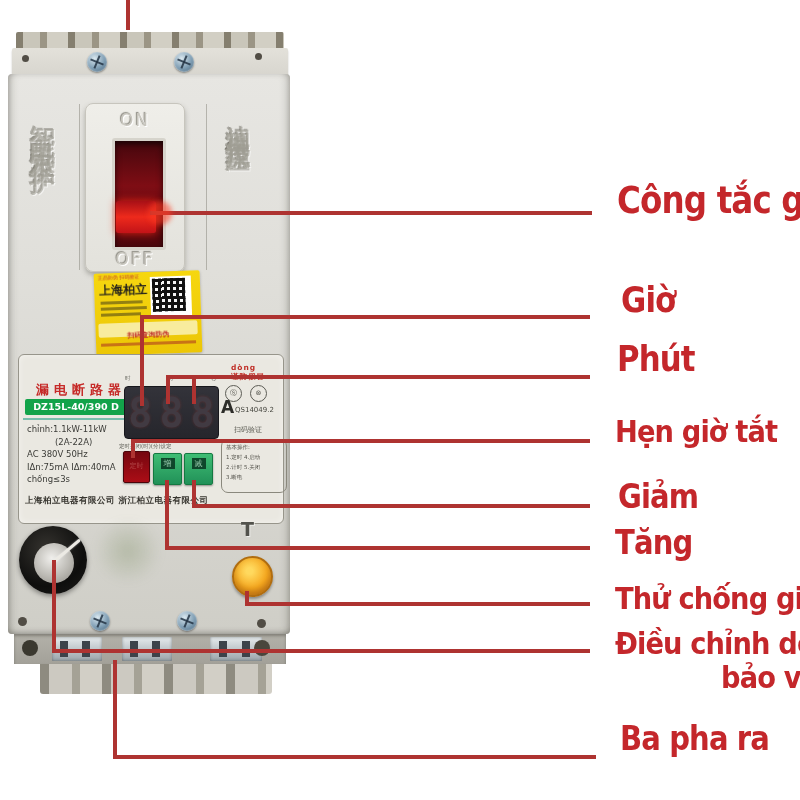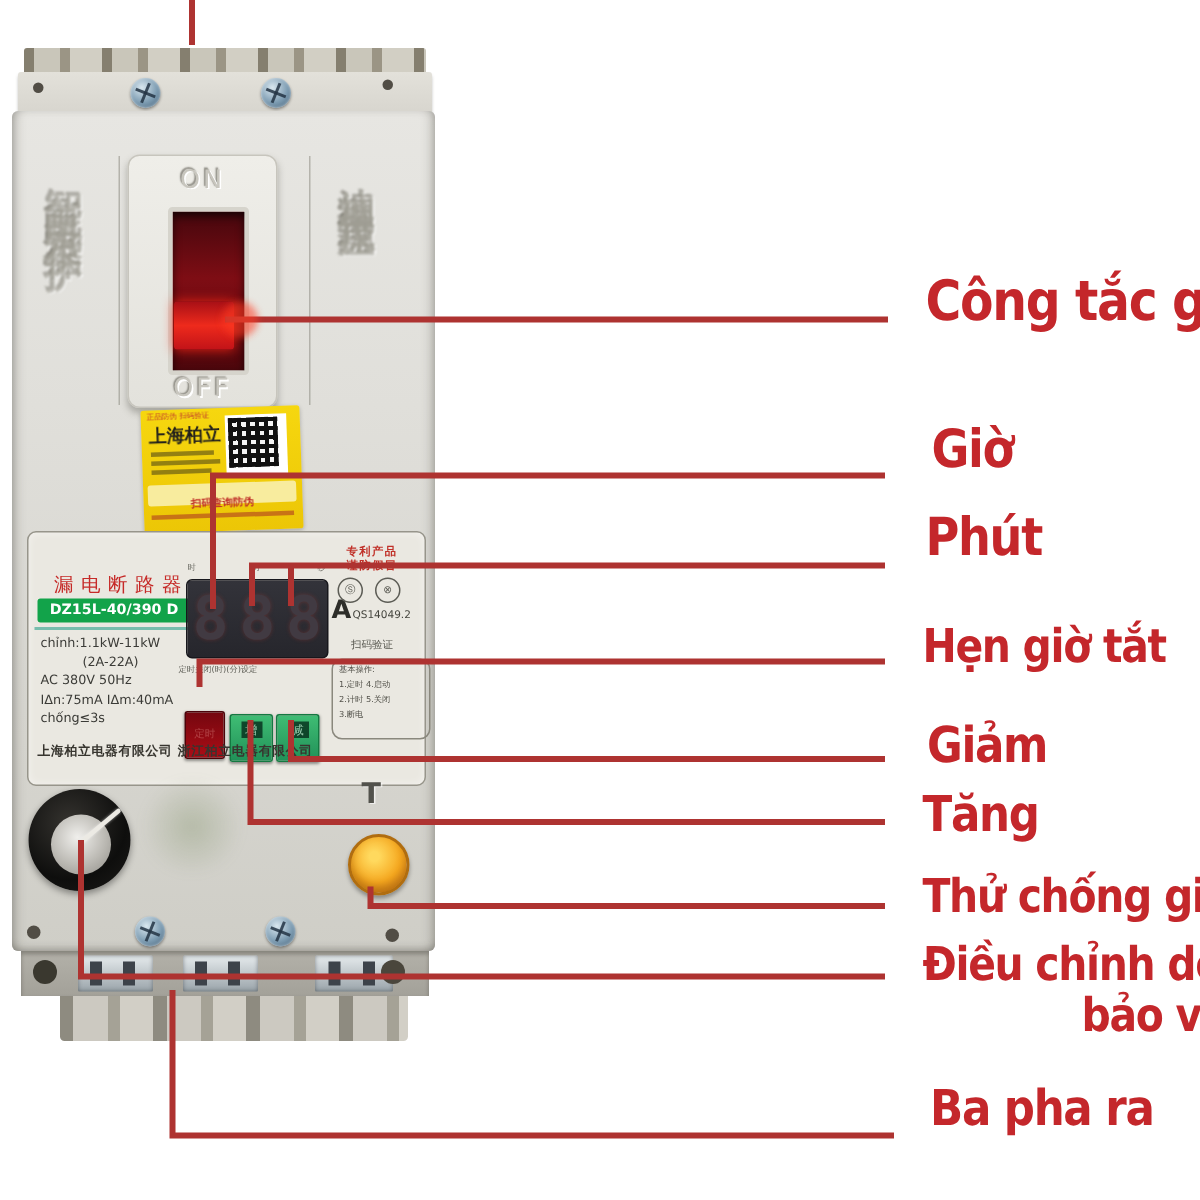--- a/index.html
+++ b/index.html
@@ -67,21 +67,21 @@
   .mlabel .abs{position:absolute;}
   .brand{color:#c41c24;font-weight:bold;font-size:21px;letter-spacing:1px;}
   .display{background:linear-gradient(180deg,#33333a,#26262c);border:1px solid #17171c;border-radius:4px;
     display:flex;align-items:center;justify-content:center;gap:7px;}
   .digit{font-family:"DejaVu Sans Mono",monospace;font-weight:bold;font-size:40px;line-height:1;
     color:#413a42;text-shadow:0 0 3px rgba(190,60,50,.3);}
   .cert-circle{position:absolute;width:15px;height:15px;border:1.5px solid #5c5c55;border-radius:50%;
     font-size:7px;color:#5c5c55;text-align:center;line-height:15px;}
   .ops-box{border:1px solid #8a887d;border-radius:7px;font-size:5.5px;color:#53524b;
     padding:3px 4px;line-height:1.8;}
-  .btn{border-radius:2px;margin-top:23px;}
+  .btn{border-radius:2px;}
   .btn-red{background:linear-gradient(180deg,#75070f,#ab0d16);border:1px solid #4b040a;
     box-shadow:0 1px 2px rgba(0,0,0,.4);}
   .btn-green{background:linear-gradient(180deg,#3fbd74,#219158);border:1px solid #147941;
     box-shadow:0 1px 2px rgba(0,0,0,.4);display:flex;align-items:flex-start;justify-content:center;}
   .btn-green .tag{margin-top:4px;background:rgba(8,52,32,.85);color:rgba(180,230,200,.8);
     font-size:8px;line-height:11px;padding:0 3px;filter:blur(.4px);}
 
   
   .knob-ring{left:19px;top:526px;width:68px;height:68px;border-radius:50%;
     background:radial-gradient(circle at 40% 33%,#35332f,#0e0e0d 62%,#1d1c1a);
@@ -146,21 +146,21 @@
         <div class="qr-inner"></div>
       </div>
     <div class="abs" style="left:3px;top:50px;width:99px;height:14px;background:#f8ec9e;border-radius:2px;
          text-align:center;">
       <span class="cjk" style="font-size:7px;color:#c03028;font-weight:bold;">扫码查询防伪</span>
     </div>
     <div class="microbar" style="left:5px;top:70px;width:95px;background:rgba(170,45,35,.55);"></div>
   </div>
 
   <div class="abs mlabel">
-    <div class="abs cjk" style="left:17px;top:26px;font-size:13px;font-weight:normal;color:#c62a28;letter-spacing:5px;white-space:nowrap;">漏电断路器</div>
+    <div class="abs cjk" style="left:17px;top:26px;font-size:13px;font-weight:bold;color:#c62a28;letter-spacing:5px;white-space:nowrap;">漏电断路器</div>
     <div class="abs" style="left:6px;top:44px;width:102px;height:16px;background:#12a34a;border-radius:2px;
          color:#fff;font-size:9.5px;font-weight:bold;text-align:center;line-height:16px;">DZ15L-40/390 D</div>
     <div class="abs" style="left:4px;top:63px;width:158px;height:2px;background:rgba(42,160,138,.6);"></div>
 
     <div class="abs cjk" style="left:8px;top:68px;width:120px;font-size:8.5px;color:#3b3b37;line-height:12.5px;white-space:nowrap;">
       <div>chỉnh:1.1kW-11kW</div>
       <div style="padding-left:28px;">(2A-22A)</div>
       <div>AC 380V      50Hz</div>
       <div>IΔn:75mA  IΔm:40mA</div>
       <div>chống≤3s</div>
@@ -173,21 +173,21 @@
       <span>秒</span>
     </div>
     <div class="abs display" style="left:105px;top:31px;width:93px;height:51px;">
       <span class="digit">8</span>
       <span class="digit">8</span>
       <span class="digit">8</span>
     </div>
     <div class="abs" style="left:202px;top:42px;font-size:17px;font-weight:bold;color:#2d2d29;">A</div>
     <div class="abs" style="left:216px;top:51px;font-size:7px;color:#46463f;">QS14049.2</div>
     <div class="abs cjk" style="left:212px;top:8px;font-size:7.5px;font-weight:bold;color:#c03028;line-height:9px;letter-spacing:1px;">
-      <div>专利产品</div>
+      <div>dòng</div>
       <div>谨防假冒</div>
     </div>
     <div class="cert-circle" style="left:206px;top:30px;">Ⓢ</div>
     <div class="cert-circle" style="left:231px;top:30px;">⊗</div>
     <div class="abs cjk" style="left:215px;top:70px;font-size:7px;color:#5a5a52;">扫码验证</div>
     <div class="abs ops-box" style="left:202px;top:84px;width:56px;height:46px;">
       <div class="cjk">基本操作:</div>
       <div class="cjk">1.定时 4.启动</div>
       <div class="cjk">2.计时 5.关闭</div>
       <div class="cjk">3.断电</div>

